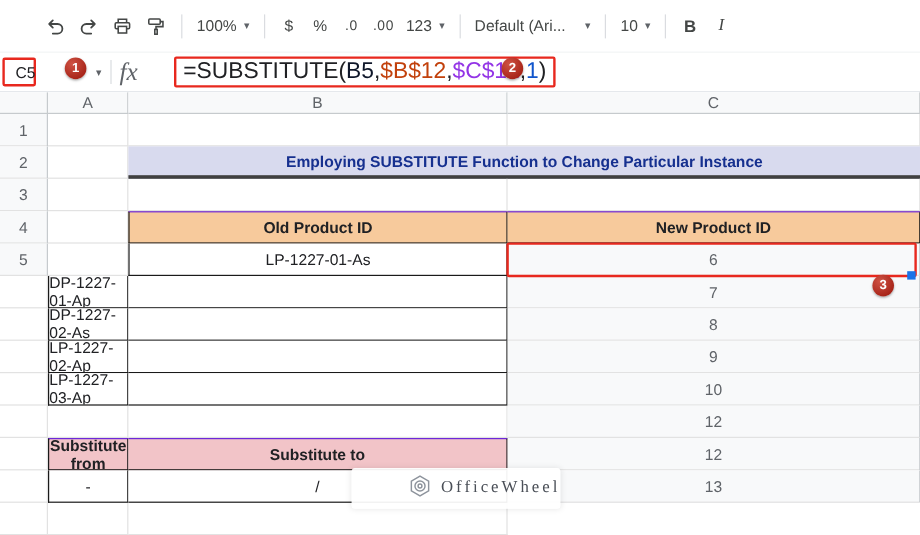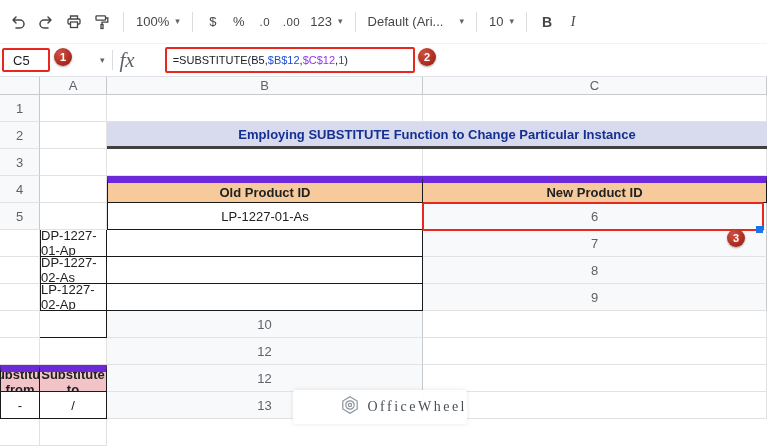--- a/index.html
+++ b/index.html
@@ -1,48 +1,48 @@
 <!DOCTYPE html>
 <html><head>
 <meta charset="utf-8">
 <style>
   * { box-sizing: border-box; margin: 0; padding: 0; }
   html, body { width: 767px; height: 446px; }
   body { position: relative; background: #fff; font-family: "Liberation Sans", "DejaVu Sans", sans-serif; overflow: hidden; color: #202124; }
 
   
-  .toolbar { position: absolute; top: 0; left: 0; width: 767px; height: 44px; display: flex; align-items: center; padding-left: 4px; background: #fff; border-bottom: 1px solid #f1f3f4; }
+  .toolbar { position: absolute; top: 0; left: 0; width: 767px; height: 44px; display: flex; align-items: center; padding-left: 32px; background: #fff; border-bottom: 1px solid #f1f3f4; }
   .tbtn { height: 28px; min-width: 26px; display: flex; align-items: center; justify-content: center; border-radius: 4px; color: #444746; font-size: 13px; padding: 0 5px; cursor: default; }
   .tbtn svg { display: block; }
   .tdiv { width: 1px; height: 20px; background: #dadce0; margin: 0 7px; }
   .ddl { display: flex; align-items: center; gap: 6px; }
   .arrow { font-size: 9px; color: #5f6368; line-height: 1; }
   .font-name { width: 86px; text-align: left; white-space: nowrap; overflow: hidden; }
   .bold-b { font-weight: 700; font-size: 14px; }
   .italic-i { font-style: italic; font-size: 14px; font-family: "Liberation Serif", serif; }
   .small-num { font-size: 11.5px; letter-spacing: .5px; }
 
   
   .fbar { position: absolute; top: 44px; left: 0; width: 767px; height: 33px; background: #fff; border-bottom: 1px solid #dfe3e8; display: flex; align-items: center; }
-  .name-box { width: 48px; height: 24px; margin-left: 2px; border: 2px solid #e8281e; border-radius: 2px; display: flex; align-items: center; padding-left: 9px; font-size: 13px; background: #fff; }
+  .name-box { width: 28px; height: 24px; margin-left: 2px; border: 2px solid #e8281e; border-radius: 2px; display: flex; align-items: center; padding-left: 9px; font-size: 13px; background: #fff; }
   .nb-arrow { margin-left: 50px; }
   .fx { font-family: "Liberation Serif", serif; font-style: italic; font-size: 21px; color: #5f6368; }
-  .formula-box { margin-left: 30px; height: 26px; min-width: 250px; border: 2px solid #e8281e; border-radius: 2px; display: flex; align-items: center; padding: 0 6px; font-size: 11px; white-space: pre; background: #fff; }
-  .f-ref1 { color: #0f172a; } .f-ref2 { color: #1d4ed8; } .f-ref3 { color: #9334e6; } .f-num { color: #1155cc; }
+  .formula-box { margin-left: 30px; height: 26px; min-width: 250px; border: 2px solid #e8281e; border-radius: 2px; display: flex; align-items: center; padding: 0 6px; font-size: 19px; white-space: pre; background: #fff; }
+  .f-ref1 { color: #0f172a; } .f-ref2 { color: #c2410c; } .f-ref3 { color: #9334e6; } .f-num { color: #1155cc; }
 
   
   .sheet { position: absolute; top: 77px; left: 0; width: 767px; height: 369px; display: grid; grid-template-columns: 40px 67px 316px 344px; grid-template-rows: 18px repeat(13, 27px); background: #fff; }
   .sheet > div { display: flex; align-items: center; justify-content: center; font-size: 13px; overflow: hidden; }
   .corner { background: #f8f9fa; border-right: 1px solid #c6cacd; border-bottom: 1px solid #c6cacd; }
   .ch { background: #f8f9fa; color: #5f6368; font-size: 11px; border-right: 1px solid #c6cacd; border-bottom: 1px solid #c6cacd; }
   .rh { background: #f8f9fa; color: #5f6368; font-size: 11px; border-right: 1px solid #c6cacd; border-bottom: 1px solid #e2e2e2; }
   .e { border-right: 1px solid #e2e2e2; border-bottom: 1px solid #e2e2e2; }
   .t { border-right: 1px solid #1a1a1a; border-bottom: 1px solid #1a1a1a; background: #fff; }
   .t.first { border-left: 1px solid #1a1a1a; }
-  .t.top { border-top: 7px solid #6d28d9; }
+  .t.top { border-top: 1px solid #6d28d9; }
   .hdr1 { background: #f7ca9c; font-weight: 700; font-size: 13.5px; }
   .hdr2 { background: #f2c4c8; font-weight: 700; font-size: 13.5px; text-align: center; }
   .title-cell { grid-column: span 2; background: #d8daee; border-bottom: 3px solid #404040; font-weight: 700; font-size: 16px; color: #16308f; }
 
   
   .badge { position: absolute; width: 18px; height: 18px; border-radius: 50%; background: radial-gradient(circle at 35% 30%, #cf5244, #991409); color: #fff; font-size: 11px; font-weight: 700; display: flex; align-items: center; justify-content: center; box-shadow: 0 1px 2px rgba(0,0,0,.35); z-index: 12; }
   .badge1 { left: 54px; top: 48px; }
   .badge2 { left: 418px; top: 48px; }
   .badge3 { left: 727px; top: 229px; }
   .redbox-c5 { position: absolute; left: 422px; top: 202px; width: 342px; height: 29px; border: 2px solid #e8281e; border-radius: 2px; z-index: 6; pointer-events: none; }
@@ -166,20 +166,21 @@
   <div class="t first">DP-1227-02-As</div>
   <div class="t"></div>
 
   <div class="rh">8</div>
   <div class="e"></div>
   <div class="t first">LP-1227-02-Ap</div>
   <div class="t"></div>
 
   <div class="rh">9</div>
   <div class="e"></div>
+  <div class="t first">LP-1227-03-Ap</div>
   <div class="t"></div>
 
   <div class="rh">10</div>
   <div class="e"></div>
   <div class="e"></div>
   <div class="e"></div>
 
   <div class="rh">12</div>
   <div class="e"></div>
   <div class="t first top hdr2">Substitute from</div>

